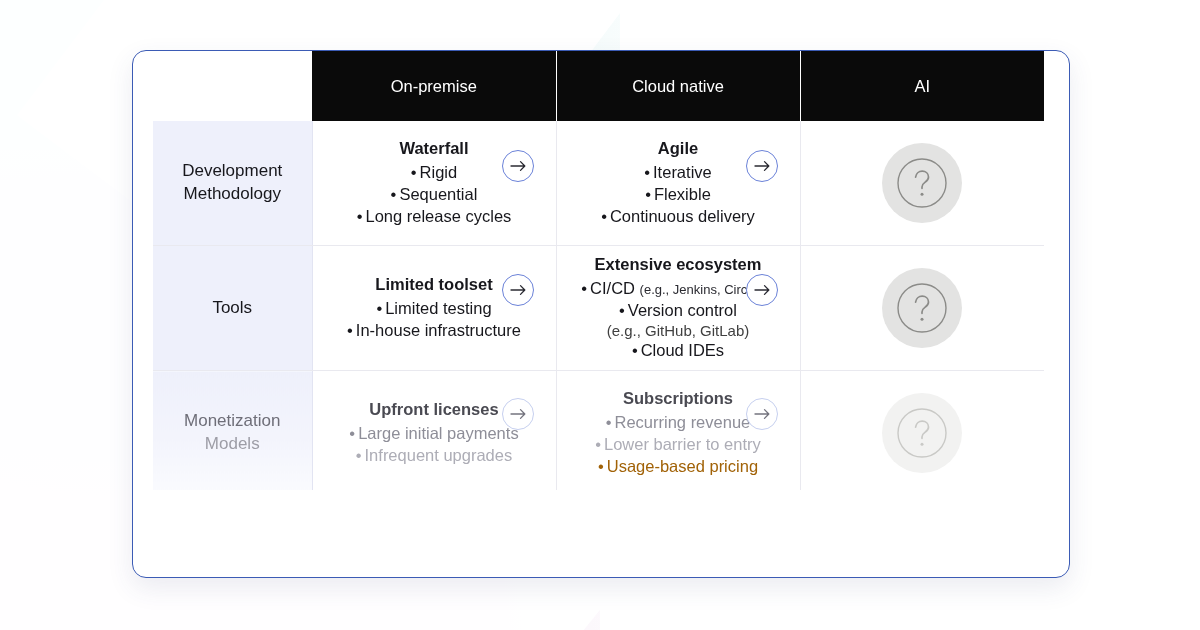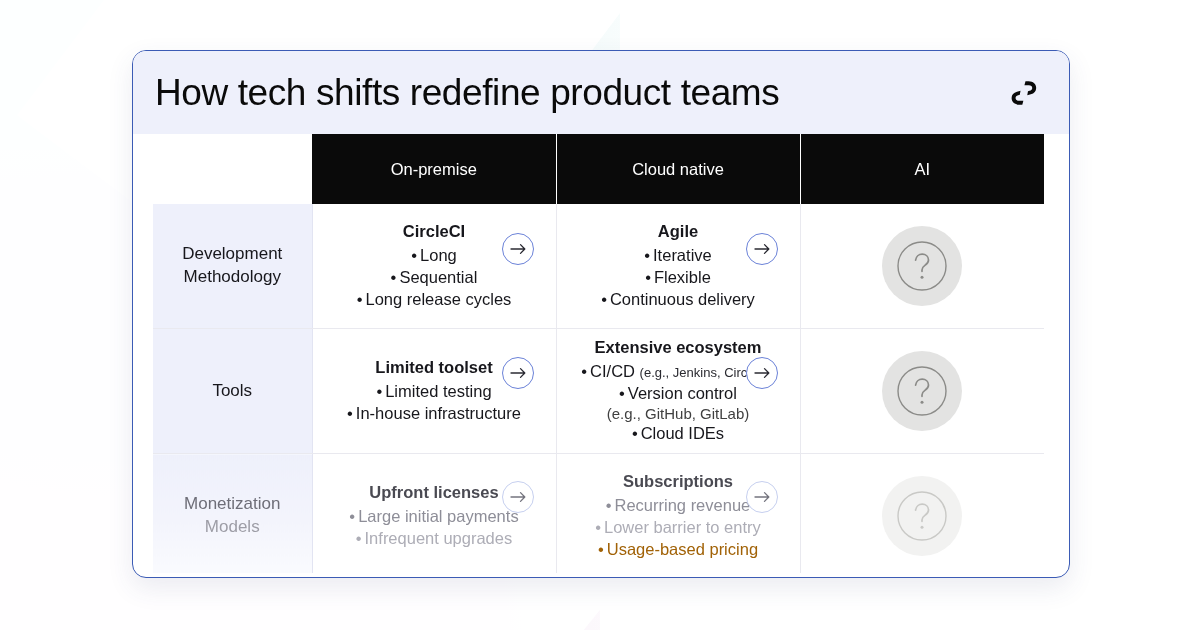--- a/index.html
+++ b/index.html
@@ -250,28 +250,20 @@
 
   <div class="bg-base"></div>
   <div class="bg-cyan"></div>
   <div class="bg-pink"></div>
   <div class="bg-lav"></div>
   <div class="bg-wedge"></div>
   <div class="bg-wedge2"></div>
 
   <div id="card">
 
-    <div class="card-header">
-      <div class="card-title">How tech shifts redefine product teams</div>
-      <svg class="brand-logo" viewBox="0 0 48 48">
-        <path d="M30.5 7.5c6.4 0 10.7 4.0 10.7 9.4 0 4.6-2.8 7.8-7.6 9.0l-5.0 1.2 1.0-5.6 2.3-0.6c2.4-0.6 3.7-2.0 3.7-4.0 0-2.3-1.8-3.8-4.7-3.8h-6.3l1.5-5.6z" fill="#0a0a0a"></path>
-        <path d="M17.2 40.5c-6.4 0-10.7-4.0-10.7-9.4 0-4.6 2.8-7.8 7.6-9.0l5.0-1.2-1.0 5.6-2.3 0.6c-2.4 0.6-3.7 2.0-3.7 4.0 0 2.3 1.8 3.8 4.7 3.8h6.3l-1.5 5.6z" fill="#0a0a0a"></path>
-        <path d="M24.0 13.8l9.6 0 -6.3 10.9 -10.0 0z" fill="#0a0a0a" opacity="0"></path>
-      </svg>
-    </div>
 
     <div class="table-wrap">
       <table class="cmp">
         <colgroup>
           <col class="c0">
             <col class="c1">
             <col class="c2">
             <col class="c3">
         </colgroup>
         <thead>
@@ -284,23 +276,23 @@
         </thead>
         <tbody>
 
           <tr class="r1">
             <td class="rowlabel">
               <span class="rl1">Development</span><br>
               <span class="rl2">Methodology</span>
             </td>
             <td>
               <div class="cell-inner">
-                <div class="cell-title">CircleCI</div>
-                <ul class="bullets">
-                  <li><span class="dot">•</span><span>Long</span></li>
+                <div class="cell-title">Waterfall</div>
+                <ul class="bullets">
+                  <li><span class="dot">•</span><span>Rigid</span></li>
                   <li><span class="dot">•</span><span>Sequential</span></li>
                   <li><span class="dot">•</span><span>Long release cycles</span></li>
                 </ul>
               </div>
             </td>
             <td>
               <div class="cell-inner">
                 <div class="cell-title">Agile</div>
                 <ul class="bullets">
                   <li><span class="dot">•</span><span>Iterative</span></li>

